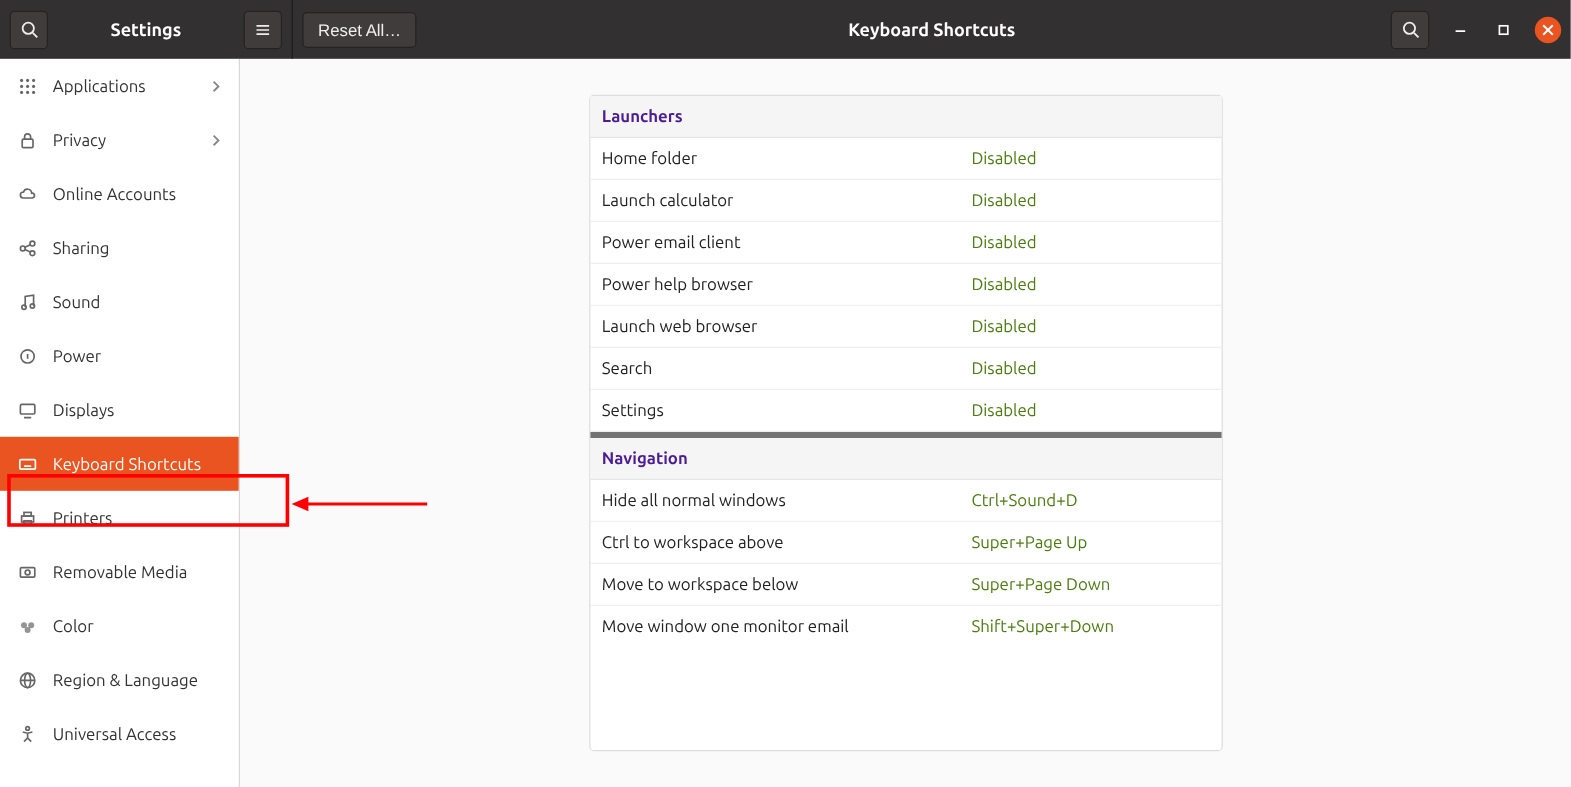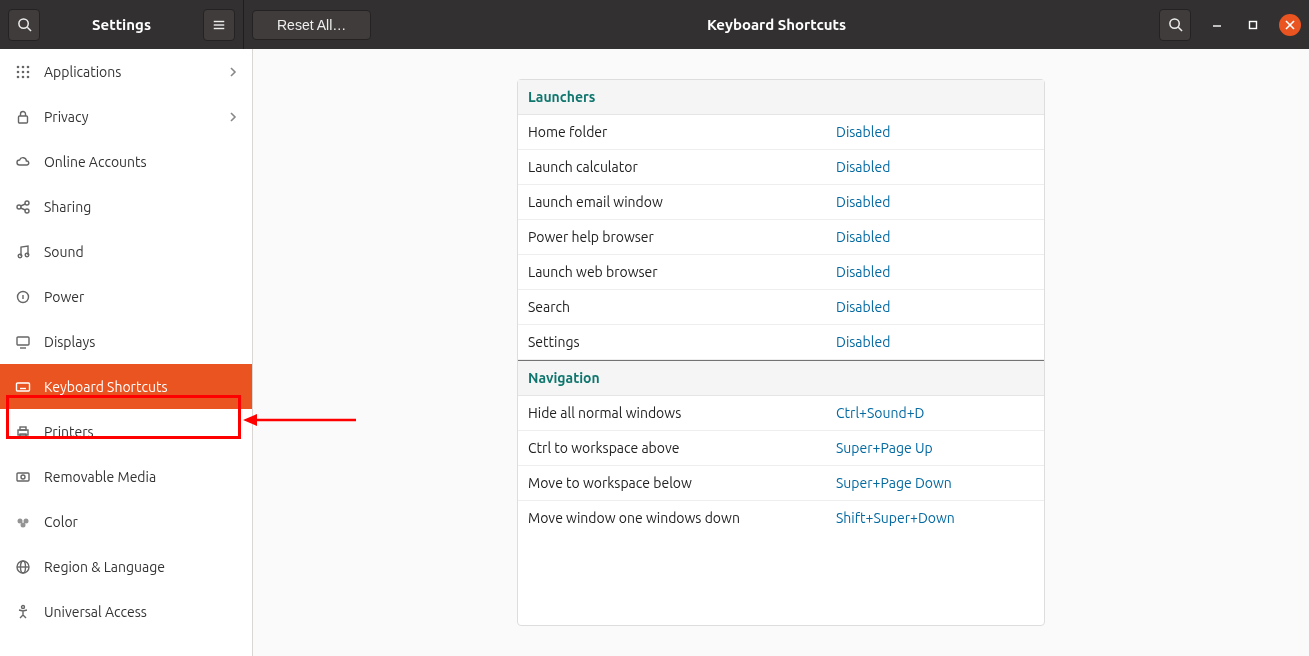--- a/index.html
+++ b/index.html
@@ -54,21 +54,21 @@
   align-items: center;
   padding: 0 8px;
   position: relative;
   height: 100%;
 }
 .reset-btn {
   background: #403c3c;
   border: 1px solid #242222;
   color: #eee;
   border-radius: 4px;
-  padding: 6px 24px;
+  padding: 6px 12px;
   cursor: pointer;
   font-size: 14px;
 }
 .titlebar-center {
   position: absolute;
   left: 50%;
   transform: translateX(-50%);
   font-weight: 700;
   font-size: 15px;
   color: #fff;
@@ -97,21 +97,21 @@
   display: flex;
   align-items: center;
   justify-content: center;
 }
 .win-close svg { width: 10px; height: 10px; }
 .body-area {
   display: flex;
   height: calc(656px - 49px);
 }
 .sidebar {
-  width: 253px;
+  width: 200px;
   border-right: 1px solid #d9d6d4;
   background: #fff;
   overflow-y: auto;
 }
 .sidebar-item {
   display: flex;
   align-items: center;
   height: 45px;
   padding: 0 14px;
   cursor: pointer;
@@ -156,41 +156,41 @@
 .shortcuts-panel {
   width: 528px;
   border: 1px solid #ddd;
   border-radius: 4px;
   background: #fff;
 }
 .section-header {
   background: #f5f5f5;
   padding: 9px 10px;
   font-weight: 700;
-  color: #0f766e;
+  color: #4c1d95;
   border-bottom: 1px solid #e5e5e5;
   font-size: 14px;
 }
 .section-header:not(:first-child) {
-  border-top: 1px solid #737373;
+  border-top: 5px solid #737373;
 }
 .shortcut-row {
   display: flex;
   align-items: flex-start;
   padding: 9px 10px;
   border-bottom: 1px solid #eee;
   cursor: pointer;
 }
 .shortcut-row:last-child { border-bottom: none; }
 .shortcut-name {
   flex: 0 0 308px;
   color: #222;
 }
 .shortcut-value {
-  color: #0369a1;
+  color: #4d7c0f;
 }
 svg { display: block; }
 </style>
 </head>
 <body>
 
 <div class="titlebar">
   <div class="titlebar-left">
     <div class="titlebar-icon-btn">
       <span>
@@ -402,21 +402,21 @@
         <div class="section-header">Launchers</div>
         <div class="shortcut-row">
           <div class="shortcut-name">Home folder</div>
           <div class="shortcut-value">Disabled</div>
         </div>
         <div class="shortcut-row">
           <div class="shortcut-name">Launch calculator</div>
           <div class="shortcut-value">Disabled</div>
         </div>
         <div class="shortcut-row">
-          <div class="shortcut-name">Launch email window</div>
+          <div class="shortcut-name">Power email client</div>
           <div class="shortcut-value">Disabled</div>
         </div>
         <div class="shortcut-row">
           <div class="shortcut-name">Power help browser</div>
           <div class="shortcut-value">Disabled</div>
         </div>
         <div class="shortcut-row">
           <div class="shortcut-name">Launch web browser</div>
           <div class="shortcut-value">Disabled</div>
         </div>
@@ -435,21 +435,21 @@
         </div>
         <div class="shortcut-row">
           <div class="shortcut-name">Ctrl to workspace above</div>
           <div class="shortcut-value">Super+Page Up</div>
         </div>
         <div class="shortcut-row">
           <div class="shortcut-name">Move to workspace below</div>
           <div class="shortcut-value">Super+Page Down</div>
         </div>
         <div class="shortcut-row">
-          <div class="shortcut-name">Move window one windows down</div>
+          <div class="shortcut-name">Move window one monitor email</div>
           <div class="shortcut-value">Shift+Super+Down</div>
         </div>
       </div>
   </div>
 </div>
 
 <div class="highlight-box" style="left:6px; top:395px; width:235px; height:44px;"></div>
 <svg class="arrow-annotation" style="left:241px; top:408px;" width="120" height="24">
   <line x1="115" y1="12" x2="10" y2="12" stroke="#ff0000" stroke-width="2.5"></line>
   <polygon points="2,12 16,6 16,18" fill="#ff0000"></polygon>

